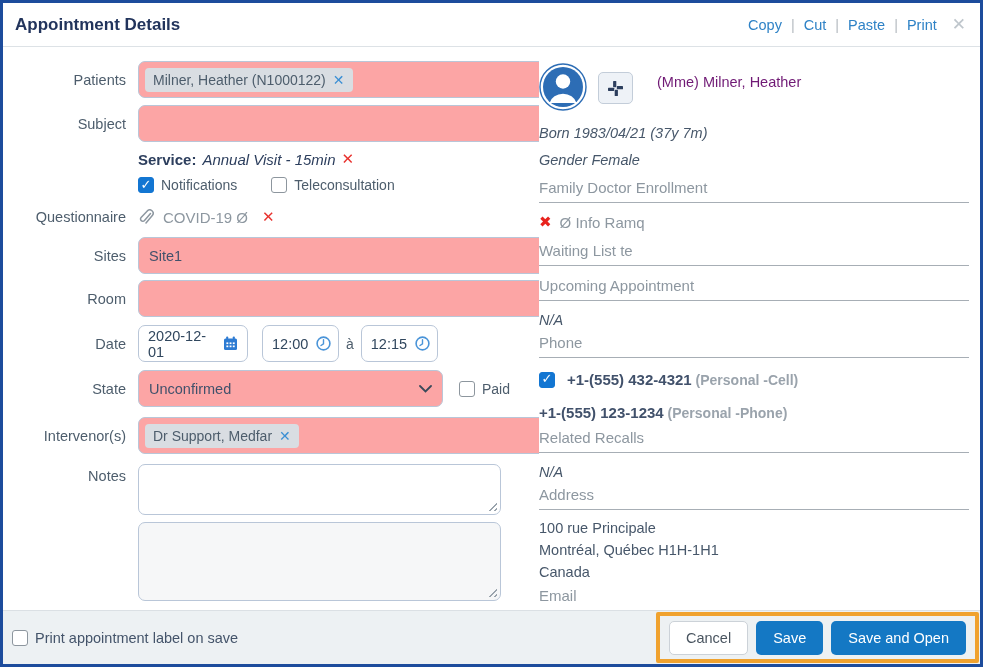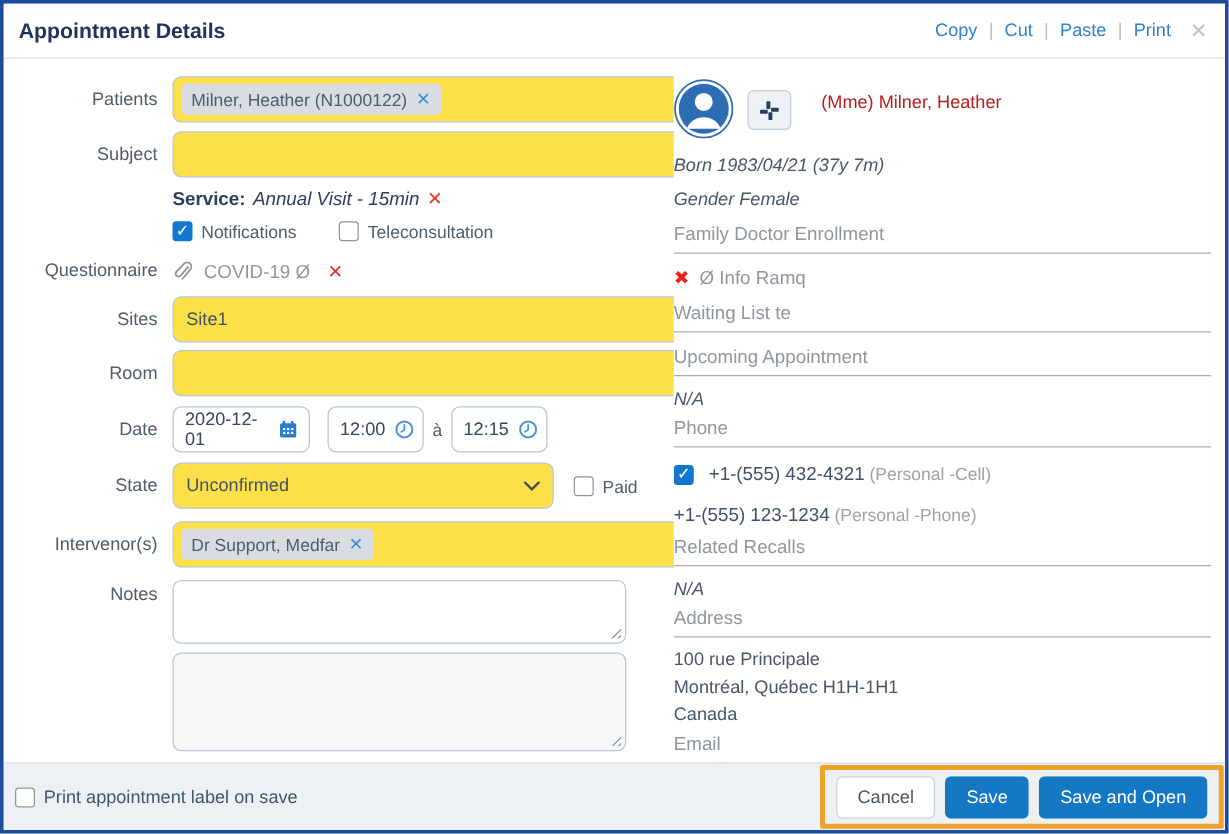--- a/index.html
+++ b/index.html
@@ -37,21 +37,21 @@
     position: absolute; top: 45px; left: 0; width: 577px; bottom: 54px;
     border-right: 6px solid #4c1d95; background: #fff;
   }
   .row { position: absolute; left: 0; width: 100%; display: flex; align-items: center; }
   .lbl {
     width: 123px; text-align: right; padding-right: 0;
     color: #4d5d6c; font-size: 14.5px; flex: none;
   }
   .fld { margin-left: 12px; width: 363px; }
   .input, .select, .chips {
-    border: 1px solid #b9c6d8; border-radius: 7px; background: #fde047;
+    border: 1px solid #b9c6d8; border-radius: 7px; background: #fca5a5;
     height: 37px; width: 100%; display: flex; align-items: center;
     padding: 0 10px; font-size: 14.5px; color: #41516b;
   }
   .chips { padding: 0 6px; }
   .chip {
     background: #d9dde2; border-radius: 4px; padding: 4px 8px;
     font-size: 14px; color: #4d5d6c; display: inline-flex; align-items: center; gap: 7px;
   }
   .chip-x { color: #3b8fd4; font-weight: 700; font-size: 14px; cursor: pointer; }
   .select { justify-content: space-between; cursor: pointer; }
@@ -93,29 +93,29 @@
     position: absolute; left: 536px; top: 45px; right: 3px; bottom: 54px;
     padding: 15px 8px 0 0; background: #fff; overflow: hidden;
   }
   .p-top { display: flex; align-items: flex-start; gap: 11px; }
   .avatar { width: 48px; height: 48px; flex: none; cursor: pointer; }
   .merge-btn {
     margin-top: 9px; width: 35px; height: 32px; border: 1px solid #c3cdd9;
     border-radius: 5px; background: #eef2f7; display: flex; align-items: center; justify-content: center;
     cursor: pointer;
   }
-  .p-name { margin-top: 11px; margin-left: 13px; color: #b91c1c; font-size: 14.5px; cursor: pointer; }
+  .p-name { margin-top: 11px; margin-left: 13px; color: #701a75; font-size: 14.5px; cursor: pointer; }
   .p-line { color: #47576a; font-size: 14.5px; margin-top: 11px; font-style: italic; }
   .sec-h {
     color: #8d97a0; font-size: 15px; margin-top: 11px; padding-bottom: 6px;
     border-bottom: 1px solid #a7aeb5;
   }
   .sub-line { display: flex; align-items: center; gap: 8px; margin-top: 10px; }
   .bold-x { color: #e8231d; font-weight: 700; font-size: 15px; }
-  .phone-row { display: flex; align-items: center; gap: 12px; margin-top: 13px; }
+  .phone-row { display: flex; align-items: center; gap: 12px; margin-top: 13px; font-weight: bold; }
   .phone-num { color: #41516b; font-size: 15px; }
   .phone-type { color: #9aa3ac; font-size: 14px; }
   .addr-line { color: #47576a; font-size: 14.5px; margin-top: 6px; }
 
   
   .footer {
     position: absolute; left: 0; right: 0; bottom: 0; height: 54px;
     background: #edf1f3; border-top: 1px solid #dbe0e4;
     display: flex; align-items: center; padding-left: 9px;
   }

